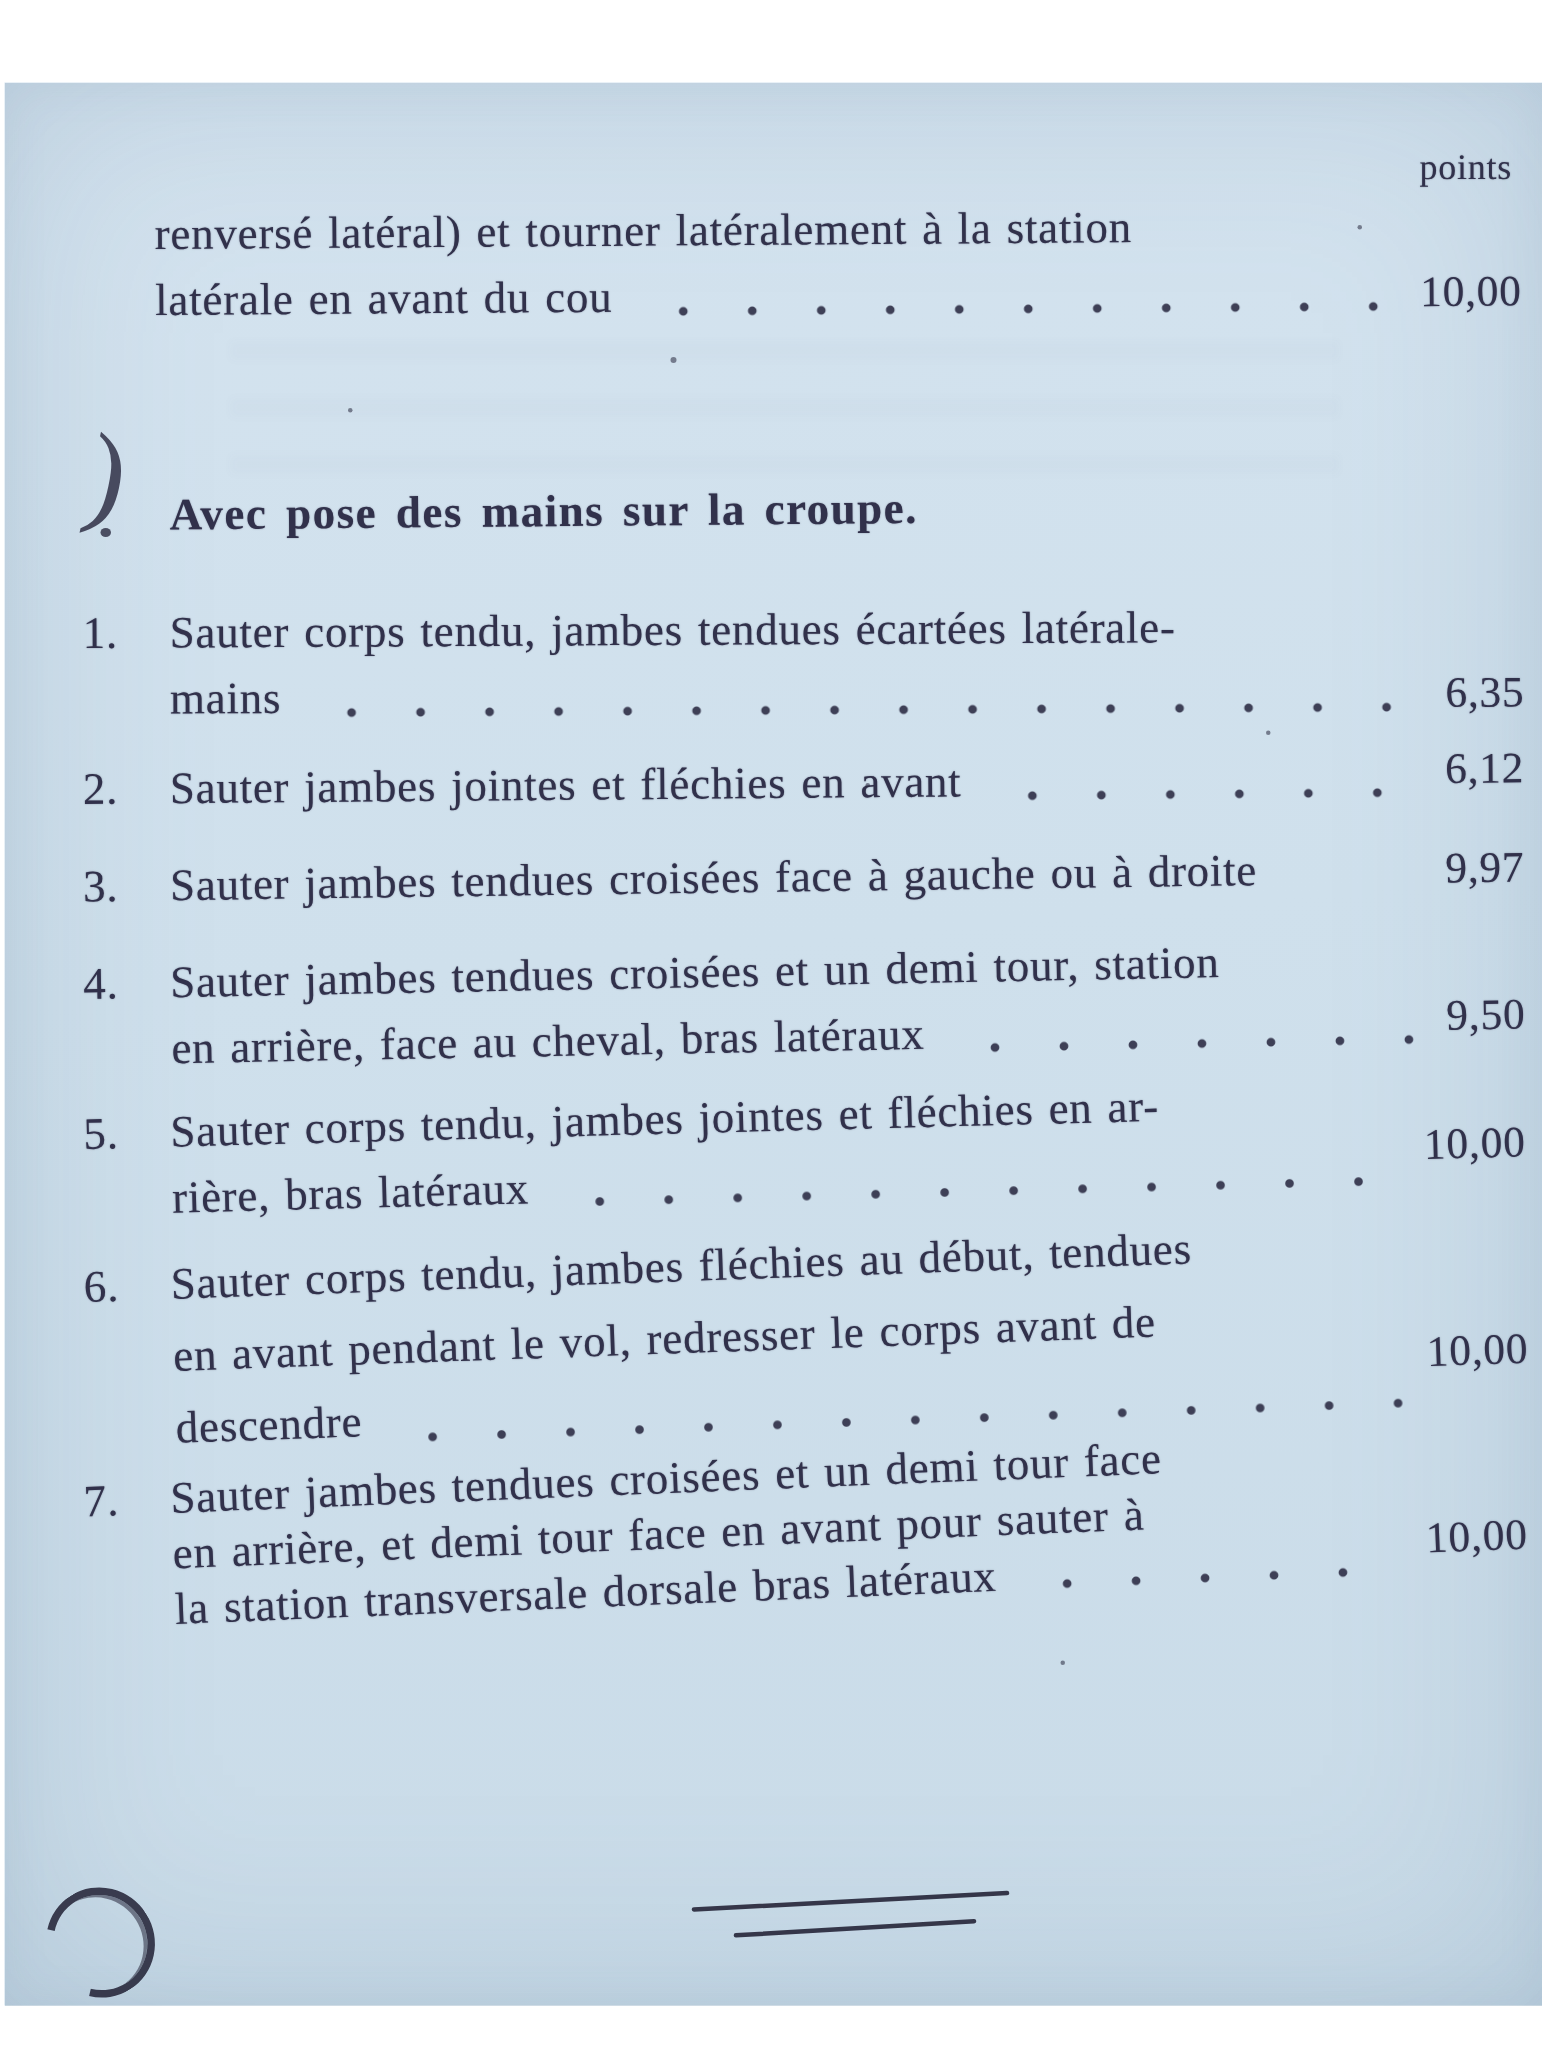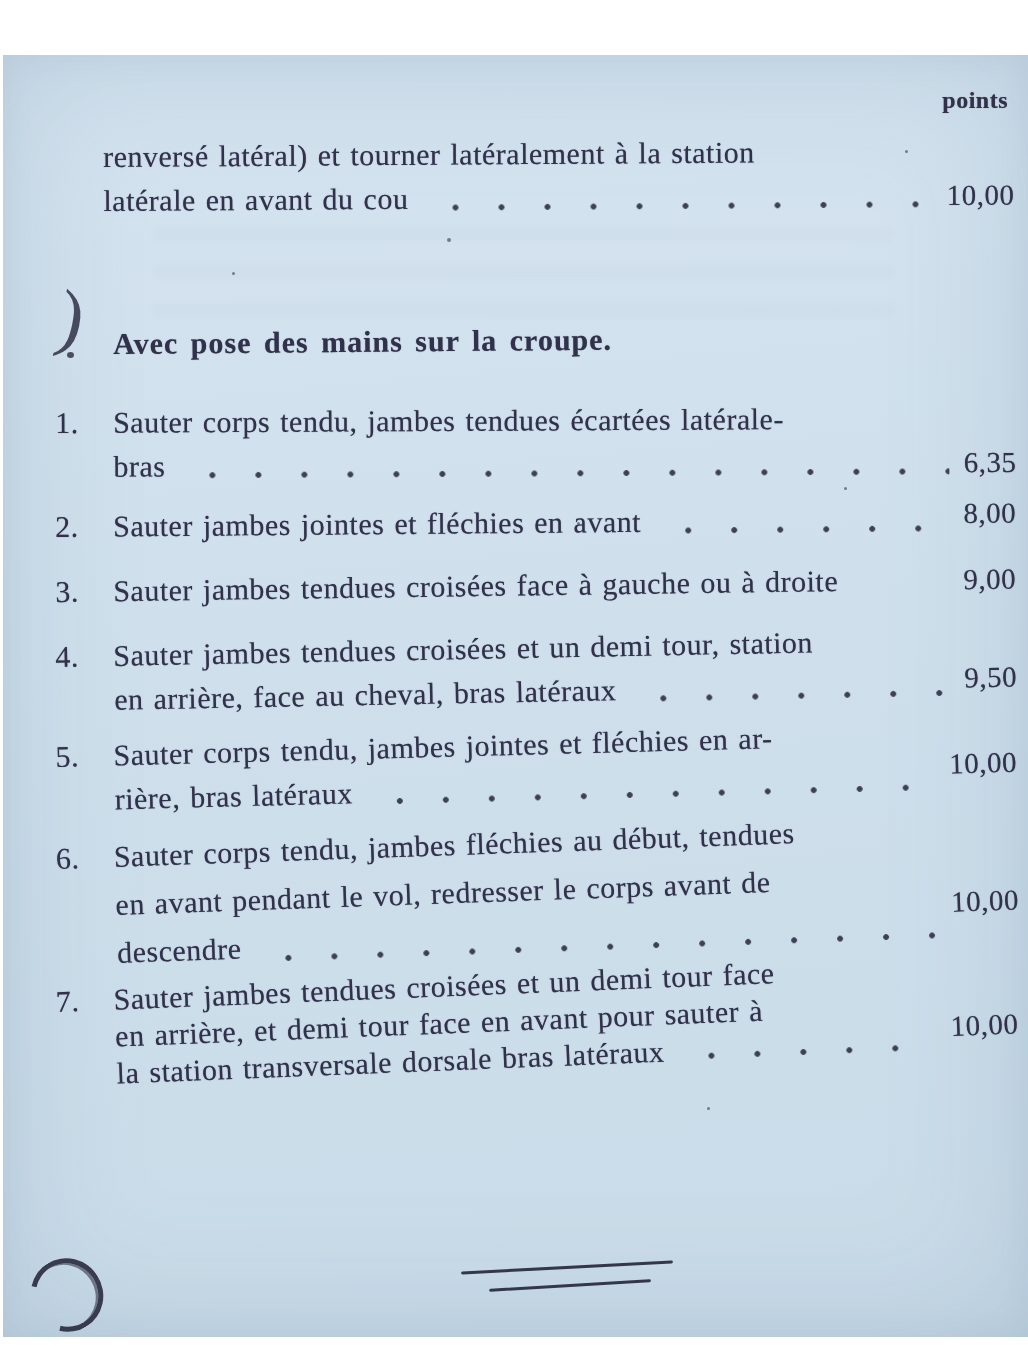--- a/index.html
+++ b/index.html
@@ -18,22 +18,22 @@
     box-shadow:inset 0 0 140px rgba(96,126,156,0.22), inset 0 0 30px rgba(120,145,170,0.12);
     color:#31314b;
   }
   .page *{box-sizing:border-box;}
   .txt{
     letter-spacing:0.5px;
     word-spacing:2px;
     text-shadow:0 0 1px rgba(44,44,70,0.55);
   }
   .points-head{
-    position:absolute;top:32px;right:20px;
-    font-size:24px;font-weight:700;
+    position:absolute;top:44px;right:20px;
+    font-size:24px;font-weight:400;
   }
   .intro{
     position:absolute;top:80px;left:100px;right:14px;
     font-size:30px;line-height:44px;
     transform:rotate(-0.4deg);transform-origin:left top;
   }
   .heading{
     position:absolute;top:272px;left:110px;
     font-size:30px;font-weight:bold;
     letter-spacing:1px;word-spacing:4px;
@@ -118,41 +118,41 @@
 
   <span class="pen-mark">)</span>
   <span class="pen-dot"></span>
 
   <div class="heading txt">Avec pose des mains sur la croupe.</div>
 
   <div class="item txt r03" style="top:346px">
     <span class="num">1.</span>
     <div class="line">Sauter corps tendu, jambes tendues écartées latérale-</div>
     <div class="line last">
-      <span>bras</span>
+      <span>mains</span>
       <span class="leader"></span>
       <span class="value">6,35</span>
     </div>
   </div>
 
   <div class="item txt r05" style="top:450px">
     <span class="num">2.</span>
     <div class="line last">
       <span>Sauter jambes jointes et fléchies en avant</span>
       <span class="leader"></span>
-      <span class="value raise-sm">8,00</span>
+      <span class="value raise-sm">6,12</span>
     </div>
   </div>
 
   <div class="item txt r08 tight" style="top:515px">
     <span class="num">3.</span>
     <div class="line last">
       <span>Sauter jambes tendues croisées face à gauche ou à droite</span>
       <span class="leader"></span>
-      <span class="value">9,00</span>
+      <span class="value">9,97</span>
     </div>
   </div>
 
   <div class="item txt r10" style="top:580px">
     <span class="num">4.</span>
     <div class="line">Sauter jambes tendues croisées et un demi tour, station</div>
     <div class="line last">
       <span>en arrière, face au cheval, bras latéraux</span>
       <span class="leader"></span>
       <span class="value raise-sm">9,50</span>

